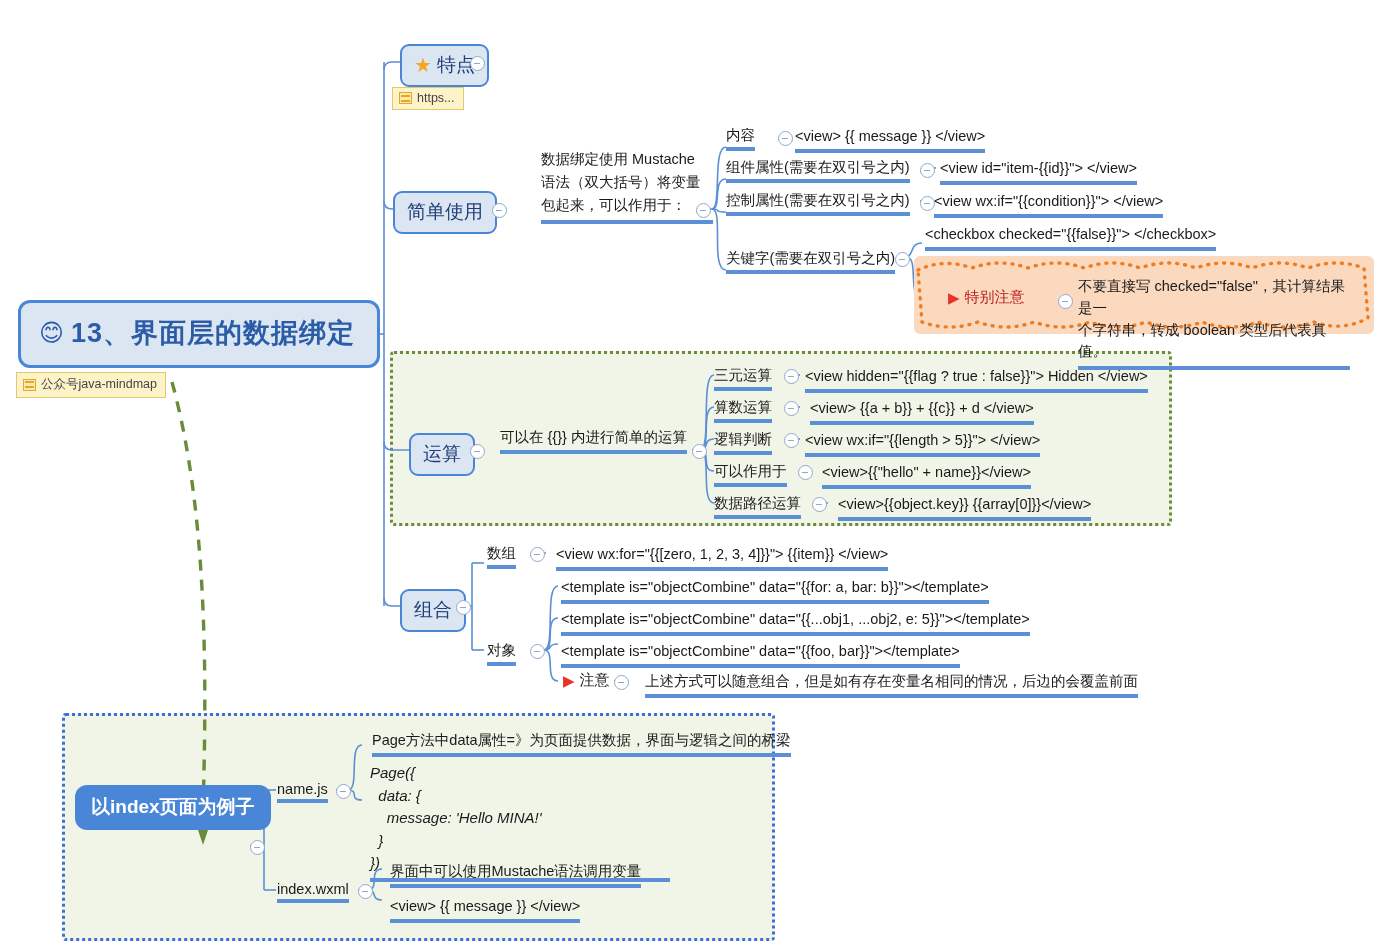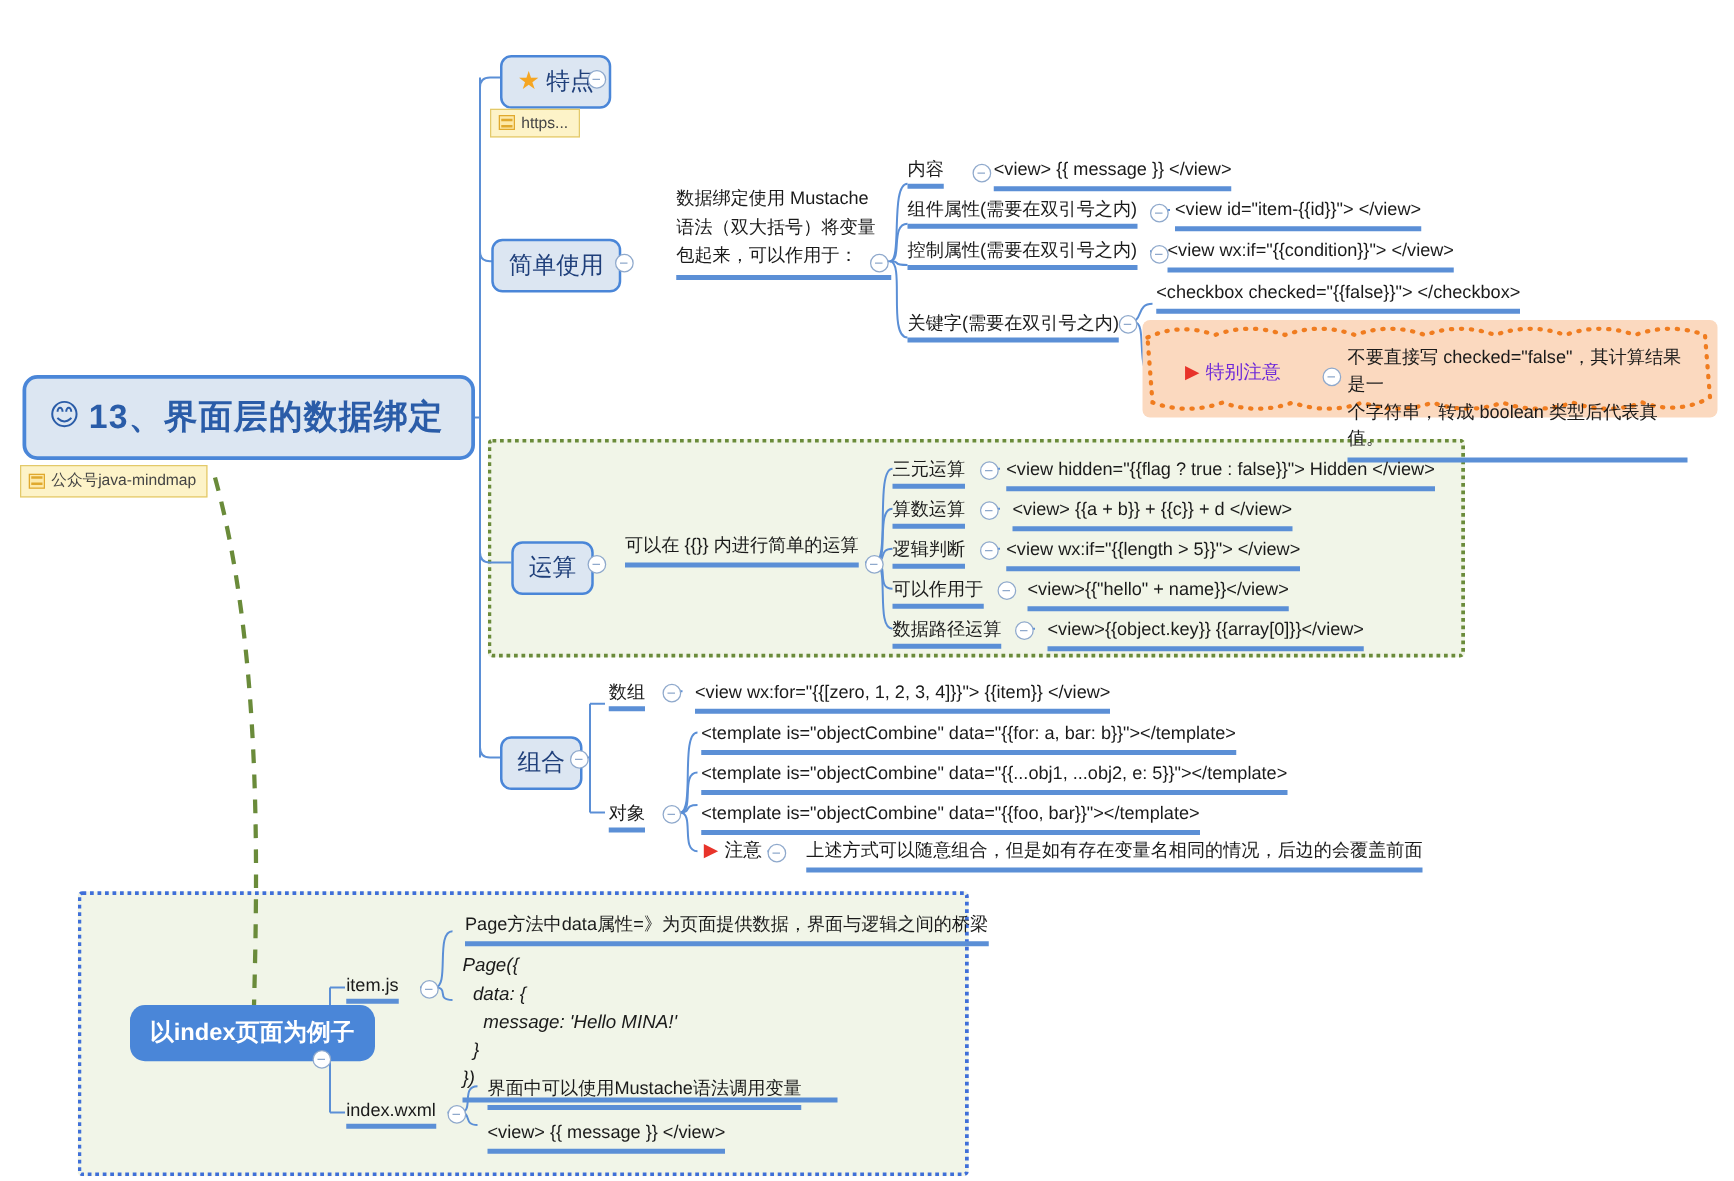--- a/index.html
+++ b/index.html
@@ -347,21 +347,21 @@
     <span class="ul">&lt;checkbox checked="{{false}}"&gt; &lt;/checkbox&gt;</span>
   </div>
 
   <div class="callout" style="left:914px; top:256px; width:460px; height:78px;">
     <svg width="460" height="78" viewBox="0 0 460 78" style="position:absolute;left:0;top:0;">
       <path d="M4,14 Q30,2 58,12 Q86,2 114,12 Q142,2 170,12 Q198,2 226,12 Q254,2 282,12 Q310,2 338,12 Q366,2 394,12 Q422,2 450,12
                L454,62 Q428,76 400,66 Q372,76 344,66 Q316,76 288,66 Q260,76 232,66 Q204,76 176,66 Q148,76 120,66 Q92,76 64,66 Q36,76 8,66 Z" fill="none" stroke="#f07c1f" stroke-width="3.4" stroke-linecap="round" stroke-dasharray="1 7"></path>
     </svg>
     <div style="position:absolute; left:34px; top:32px; display:flex; align-items:center; gap:5px;">
       <span class="flag">▶</span>
-      <span style="font-size:15px;color:#6d28d9;">特别注意</span>
+      <span style="font-size:15px;color:#b91c1c;">特别注意</span>
     </div>
     <div class="toggle" style="left:144px; top:38px;"></div>
     <div style="position:absolute; left:164px; top:20px; font-size:14.5px; color:#1a1a1a; line-height:1.5; border-bottom:4px solid #5b8fd6; padding-bottom:3px; width:272px;">
       <div>不要直接写 checked="false"，其计算结果是一</div>
       <div>个字符串，转成 boolean 类型后代表真值。</div>
     </div>
   </div>
 
   <div class="node topic-node" style="left:409px; top:433px;">
     <span>运算</span>
@@ -428,26 +428,26 @@
 
   <div style="position:absolute; left:563px; top:671px; display:flex; align-items:center; gap:5px;">
     <span class="flag">▶</span>
     <span style="font-size:15px;color:#1a1a1a;">注意</span>
   </div>
   <div class="toggle" style="left:614px; top:675px;"></div>
   <div class="txt txt-code" style="left:645px; top:671px;">
     <span class="ul">上述方式可以随意组合，但是如有存在变量名相同的情况，后边的会覆盖前面</span>
   </div>
 
-  <div class="node filled-node" style="left:75px; top:804px;margin-left:29px;">
+  <div class="node filled-node" style="left:75px; top:785px;">
     <span>以index页面为例子</span>
   </div>
   <div class="toggle" style="left:250px; top:840px;"></div>
 
-  <div class="label-node" style="left:277px; top:781px;">item.js</div>
+  <div class="label-node" style="left:277px; top:781px;">name.js</div>
   <div class="toggle" style="left:336px; top:784px;"></div>
 
   <div class="txt txt-code" style="left:372px; top:730px;">
     <span class="ul">Page方法中data属性=》为页面提供数据，界面与逻辑之间的桥梁</span>
   </div>
   <div class="code-block" style="left:370px; top:762px; width:300px;">Page({
   data: {
     message: 'Hello MINA!'
   }
 })</div>

